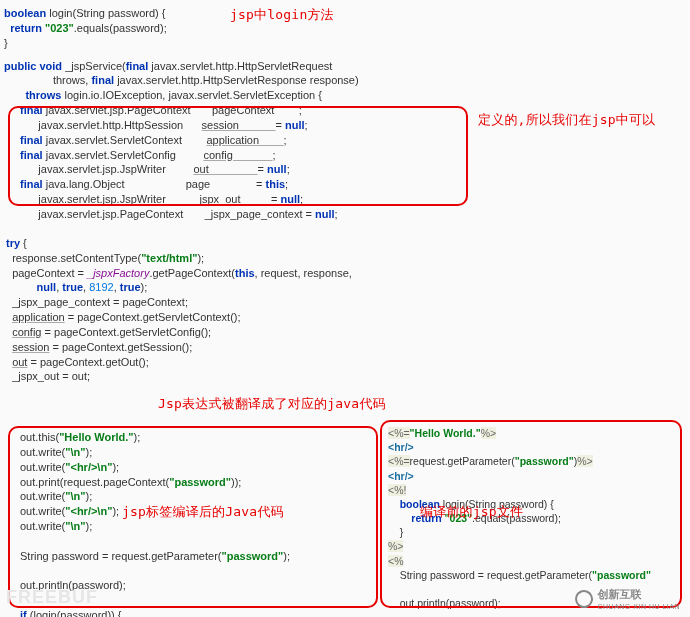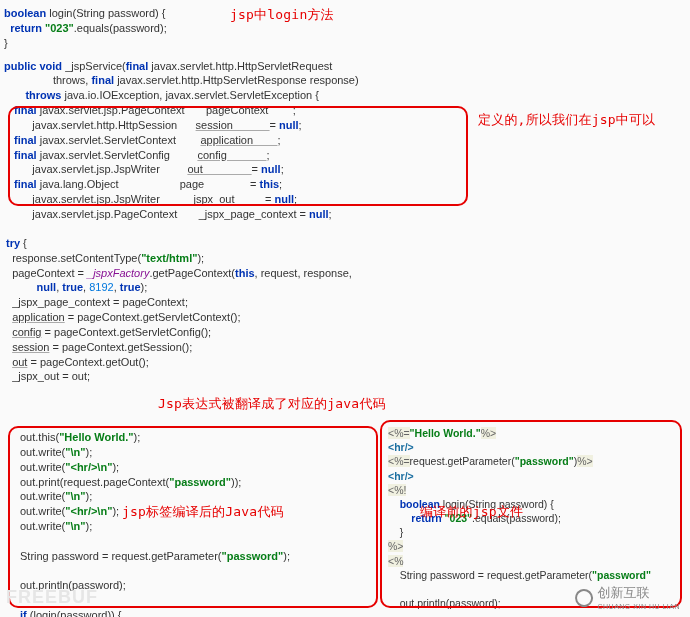--- a/index.html
+++ b/index.html
@@ -66,24 +66,24 @@
 <body>
 
 <pre id="code-top"><span class="kw">boolean</span> <span>login</span>(<span>String</span> <span>password</span>) {
   <span class="kw">return</span> <span class="str">"023"</span><span>.equals(password);</span>
 }</pre>
 
 <span class="ann" style="left:230px; top:6px;">jsp中login方法</span>
 
 <pre id="code-middle"><span class="kw">public</span> <span class="kw">void</span> <span>_jspService</span>(<span class="kw">final</span> <span>javax.servlet.http.HttpServletRequest</span>
                 <span>throws</span>, <span class="kw">final</span> <span>javax.servlet.http.HttpServletResponse</span> <span>response</span>)
-       <span class="kw">throws</span> <span>java.io.IOException, javax.servlet.ServletException {</span>
+       <span class="kw">throws</span> <span>login.io.IOException, javax.servlet.ServletException {</span>
 </pre>
 
-<pre id="inner-decls" style="margin-left:10px;"><span class="kw">final</span> javax.servlet.jsp.PageContext       <span class="">pageContext        </span>;
+<pre id="inner-decls" style="margin-left:16px;"><span class="kw">final</span> javax.servlet.jsp.PageContext       <span class="">pageContext        </span>;
       javax.servlet.http.HttpSession      <span class="ul">session            </span>= <span class="kw">null</span>;
 <span class="kw">final</span> javax.servlet.ServletContext        <span class="ul">application        </span>;
 <span class="kw">final</span> javax.servlet.ServletConfig         <span class="ul">config             </span>;
       javax.servlet.jsp.JspWriter         <span class="ul">out                </span>= <span class="kw">null</span>;
 <span class="kw">final</span> java.lang.Object                    <span class="">page               </span>= <span class="kw">this</span>;
       javax.servlet.jsp.JspWriter         <span class="">_jspx_out          </span>= <span class="kw">null</span>;
       javax.servlet.jsp.PageContext       <span class="">_jspx_page_context </span>= <span class="kw">null</span>;
 </pre>
 
 <pre id="try-block" style="margin-left:2px; margin-top:14px;"><span class="kw">try</span> {
@@ -149,16 +149,16 @@
 </div>
 
 <div class="redbox" id="box-inner"></div>
 <div class="redbox" id="box-left"></div>
 <div class="redbox" id="box-right"></div>
 
 <div class="breedbuf">FREEBUF</div>
 <div class="logo">
   <span class="shape"></span>
   <div>
-    <div style="font-weight:normal; font-size:13px;">创新互联</div>
+    <div style="font-weight:bold; font-size:11px;">创新互联</div>
     <div style="font-size:7px; letter-spacing:0.5px;">CHUANG XIN HU LIAN</div>
   </div>
 </div>
 
 </body></html>

